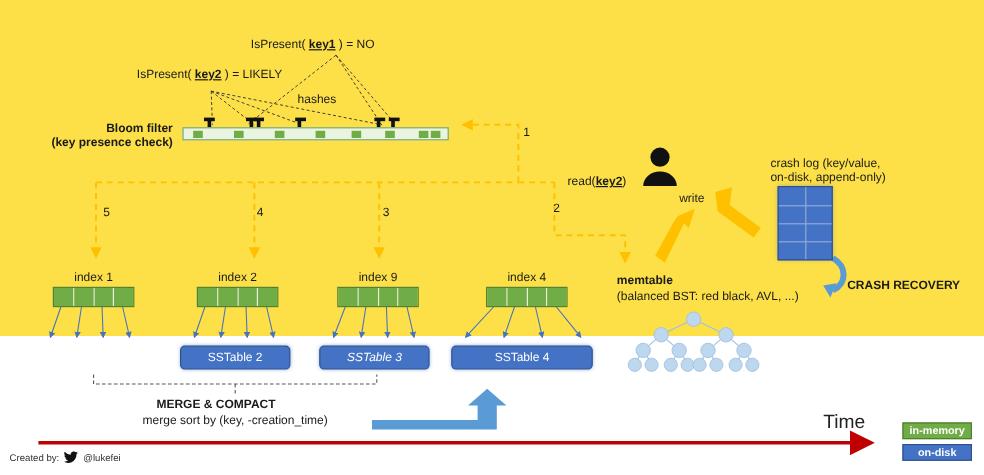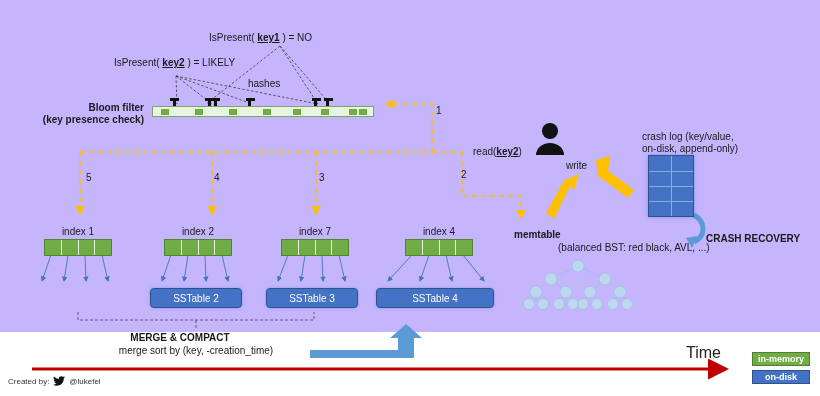--- a/index.html
+++ b/index.html
@@ -1,19 +1,19 @@
 <!DOCTYPE html>
 <html><head>
 <meta charset="utf-8">
 <style>
   html,body{margin:0;padding:0;background:#fff;}
   body{width:820px;height:396px;overflow:hidden;
        font-family:"Liberation Sans","DejaVu Sans",sans-serif;
        color:#1a1a1a;-webkit-font-smoothing:antialiased;}
-  #stage{position:relative;width:820px;height:332px;background:#c4b5fd;}
+  #stage{position:relative;width:820px;height:280px;background:#fde047;}
   .abs{position:absolute;}
   .txt{font-size:10px;line-height:12px;white-space:nowrap;}
   .b{font-weight:bold;}
   .key{font-weight:bold;text-decoration:underline;}
   svg.layer{position:absolute;left:0;top:0;width:820px;height:396px;overflow:visible;pointer-events:none;}
 
   
   #bloomBar{left:152px;top:106px;width:222px;height:11px;
             background:#e9f5e0;border:1px solid #7aa763;box-sizing:border-box;}
   .bcell{position:absolute;top:2px;width:8px;height:6px;background:#70AD47;}
@@ -239,47 +239,47 @@
     </div>
 
   <div class="abs txt indexlabel" style="left:160px;top:226px;width:76px;">index 2</div>
   <div class="abs indexbox" style="left:164px;top:239px;width:68px;">
       <i></i>
       <i></i>
       <i></i>
       <i></i>
     </div>
 
-  <div class="abs txt indexlabel" style="left:277px;top:226px;width:76px;">index 7</div>
+  <div class="abs txt indexlabel" style="left:277px;top:226px;width:76px;">index 9</div>
   <div class="abs indexbox" style="left:281px;top:239px;width:68px;">
       <i></i>
       <i></i>
       <i></i>
       <i></i>
     </div>
 
   <div class="abs txt indexlabel" style="left:401px;top:226px;width:76px;">index 4</div>
   <div class="abs indexbox" style="left:405px;top:239px;width:68px;">
       <i></i>
       <i></i>
       <i></i>
       <i></i>
     </div>
 
   <div class="abs sstable" style="left:150px;top:288px;width:92px;">SSTable 2</div>
-  <div class="abs sstable" style="left:266px;top:288px;width:92px;">SSTable 3</div>
+  <div class="abs sstable" style="left:266px;top:288px;width:92px;font-style:italic;">SSTable 3</div>
   <div class="abs sstable" style="left:376px;top:288px;width:118px;">SSTable 4</div>
 
   <div class="abs txt b" style="left:80px;top:332px;width:200px;text-align:center;">MERGE &amp; COMPACT</div>
   <div class="abs txt" style="left:96px;top:345px;width:200px;text-align:center;">merge sort by (key, -creation_time)</div>
 
   <div class="abs txt" style="left:566px;top:160px;">write</div>
 
   <div class="abs txt b" style="left:514px;top:229px;">memtable</div>
-  <div class="abs txt" style="left:514px;top:242px;margin-left:44px;">(balanced BST: red black, AVL, ...)</div>
+  <div class="abs txt" style="left:514px;top:242px;">(balanced BST: red black, AVL, ...)</div>
 
   <div class="abs txt" style="left:642px;top:131px;">crash log (key/value,</div>
   <div class="abs txt" style="left:642px;top:143px;">on-disk, append-only)</div>
   <div class="abs" id="crashlog">
     <span class="v" style="left:22px;"></span>
     <span class="h" style="top:15px;"></span>
     <span class="h" style="top:30px;"></span>
     <span class="h" style="top:45px;"></span>
   </div>
 

